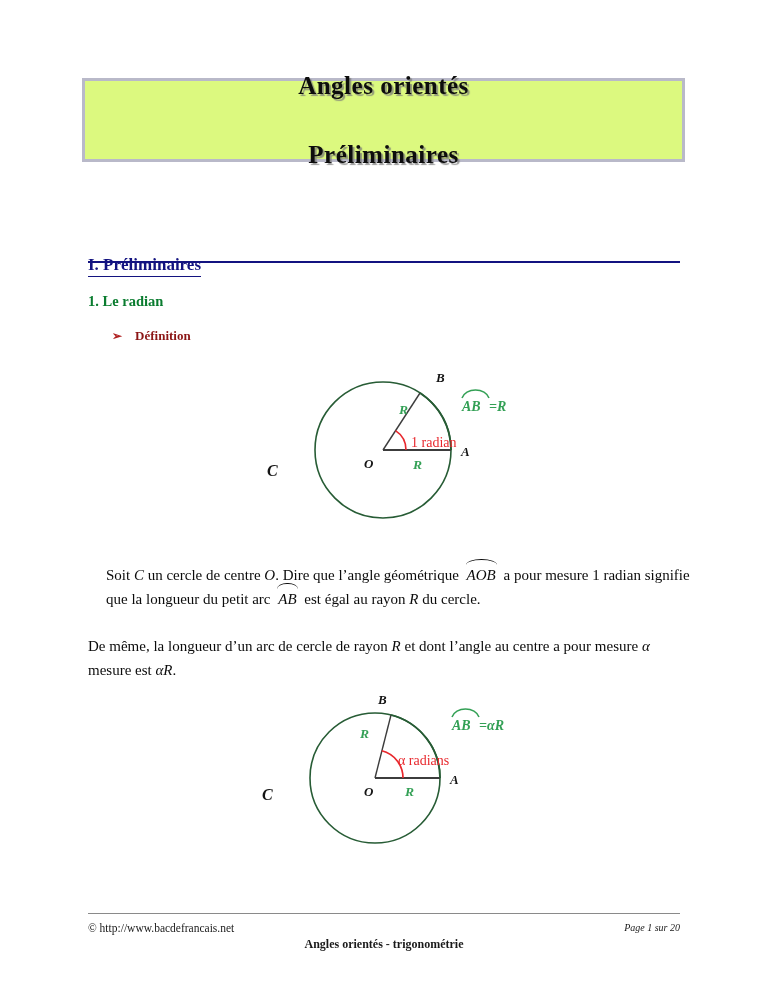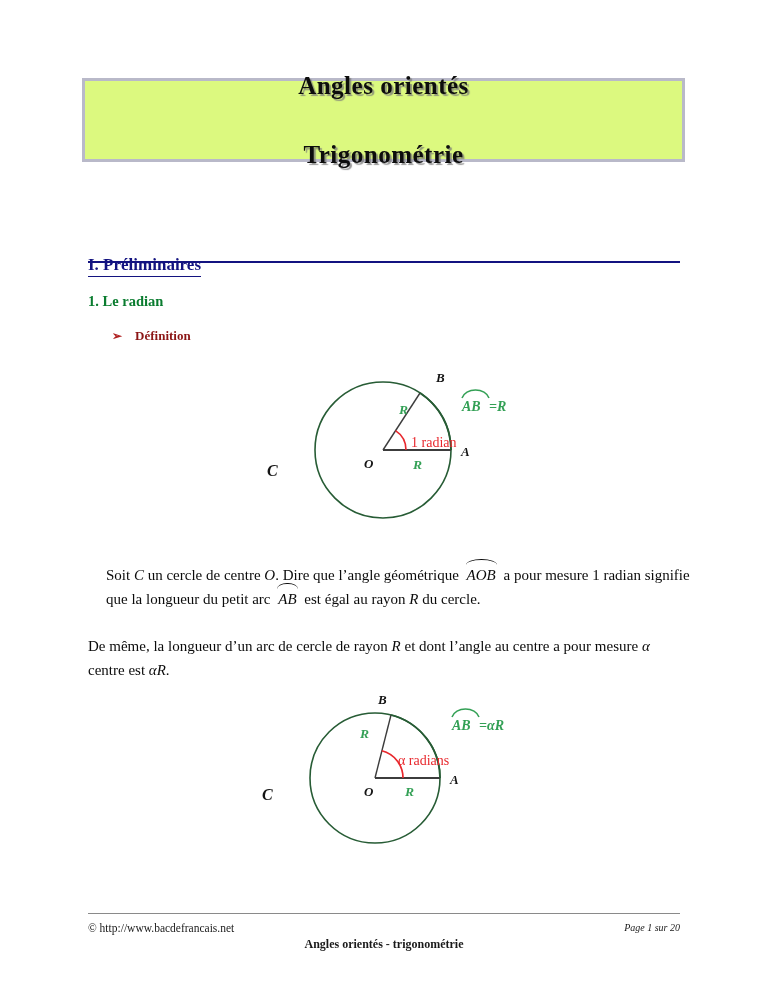--- a/index.html
+++ b/index.html
@@ -182,21 +182,21 @@
     color: #1a1a1a;
   }
 </style>
 </head>
 <body>
 
 <div class="page">
 
   <div class="title-banner">
     <div class="title-line">Angles orientés</div>
-    <div class="title-line">Trigonométrie</div>
+    <div class="title-line">Préliminaires</div>
   </div>
 
   <div class="h1-section">
     <span class="h1-text">I. Préliminaires</span>
   </div>
   <div class="h1-rule"></div>
 
   <div class="h2-section">1. Le radian</div>
 
   <div class="h3-bullet">
@@ -233,21 +233,21 @@
         <text class="lbl lbl-green" x="243" y="59">=R</text>
       </g>
     </svg>
   </div>
 
   <div class="para para-1">
     <span>Soit </span><span class="it">C</span><span> un cercle de centre </span><span class="it">O</span><span>. Dire que l’angle géométrique </span><span class="arcnote">AOB</span><span> a pour mesure 1 radian signifie que la longueur du petit arc </span><span class="arcnote">AB</span><span> est égal au rayon </span><span class="it">R</span><span> du cercle.</span>
   </div>
 
   <div class="para para-2">
-    <span>De même, la longueur d’un arc de cercle de rayon </span><span class="it">R</span><span> et dont l’angle au centre a pour mesure </span><span class="it">α</span><span> centre est </span><span class="it">αR</span><span>.</span>
+    <span>De même, la longueur d’un arc de cercle de rayon </span><span class="it">R</span><span> et dont l’angle au centre a pour mesure </span><span class="it">α</span><span> mesure est </span><span class="it">αR</span><span>.</span>
   </div>
 
   <div class="figure fig2">
     <svg width="300" height="160" viewBox="0 0 300 160" xmlns="http://www.w3.org/2000/svg">
       <circle cx="135" cy="102" r="65" fill="none" stroke="#275c35" stroke-width="1.6"></circle>
       <line x1="135" y1="102" x2="200" y2="102" stroke="#3c3c3c" stroke-width="2"></line>
       <line x1="135" y1="102" x2="151" y2="39" stroke="#3c3c3c" stroke-width="1.4"></line>
       <path d="M 163 102 A 28 28 0 0 0 141.8 74.8" fill="none" stroke="#e8282d" stroke-width="1.7"></path>
       <path d="M 200 102 A 65 65 0 0 0 151 39" fill="none" stroke="#275c35" stroke-width="1.8"></path>
 

